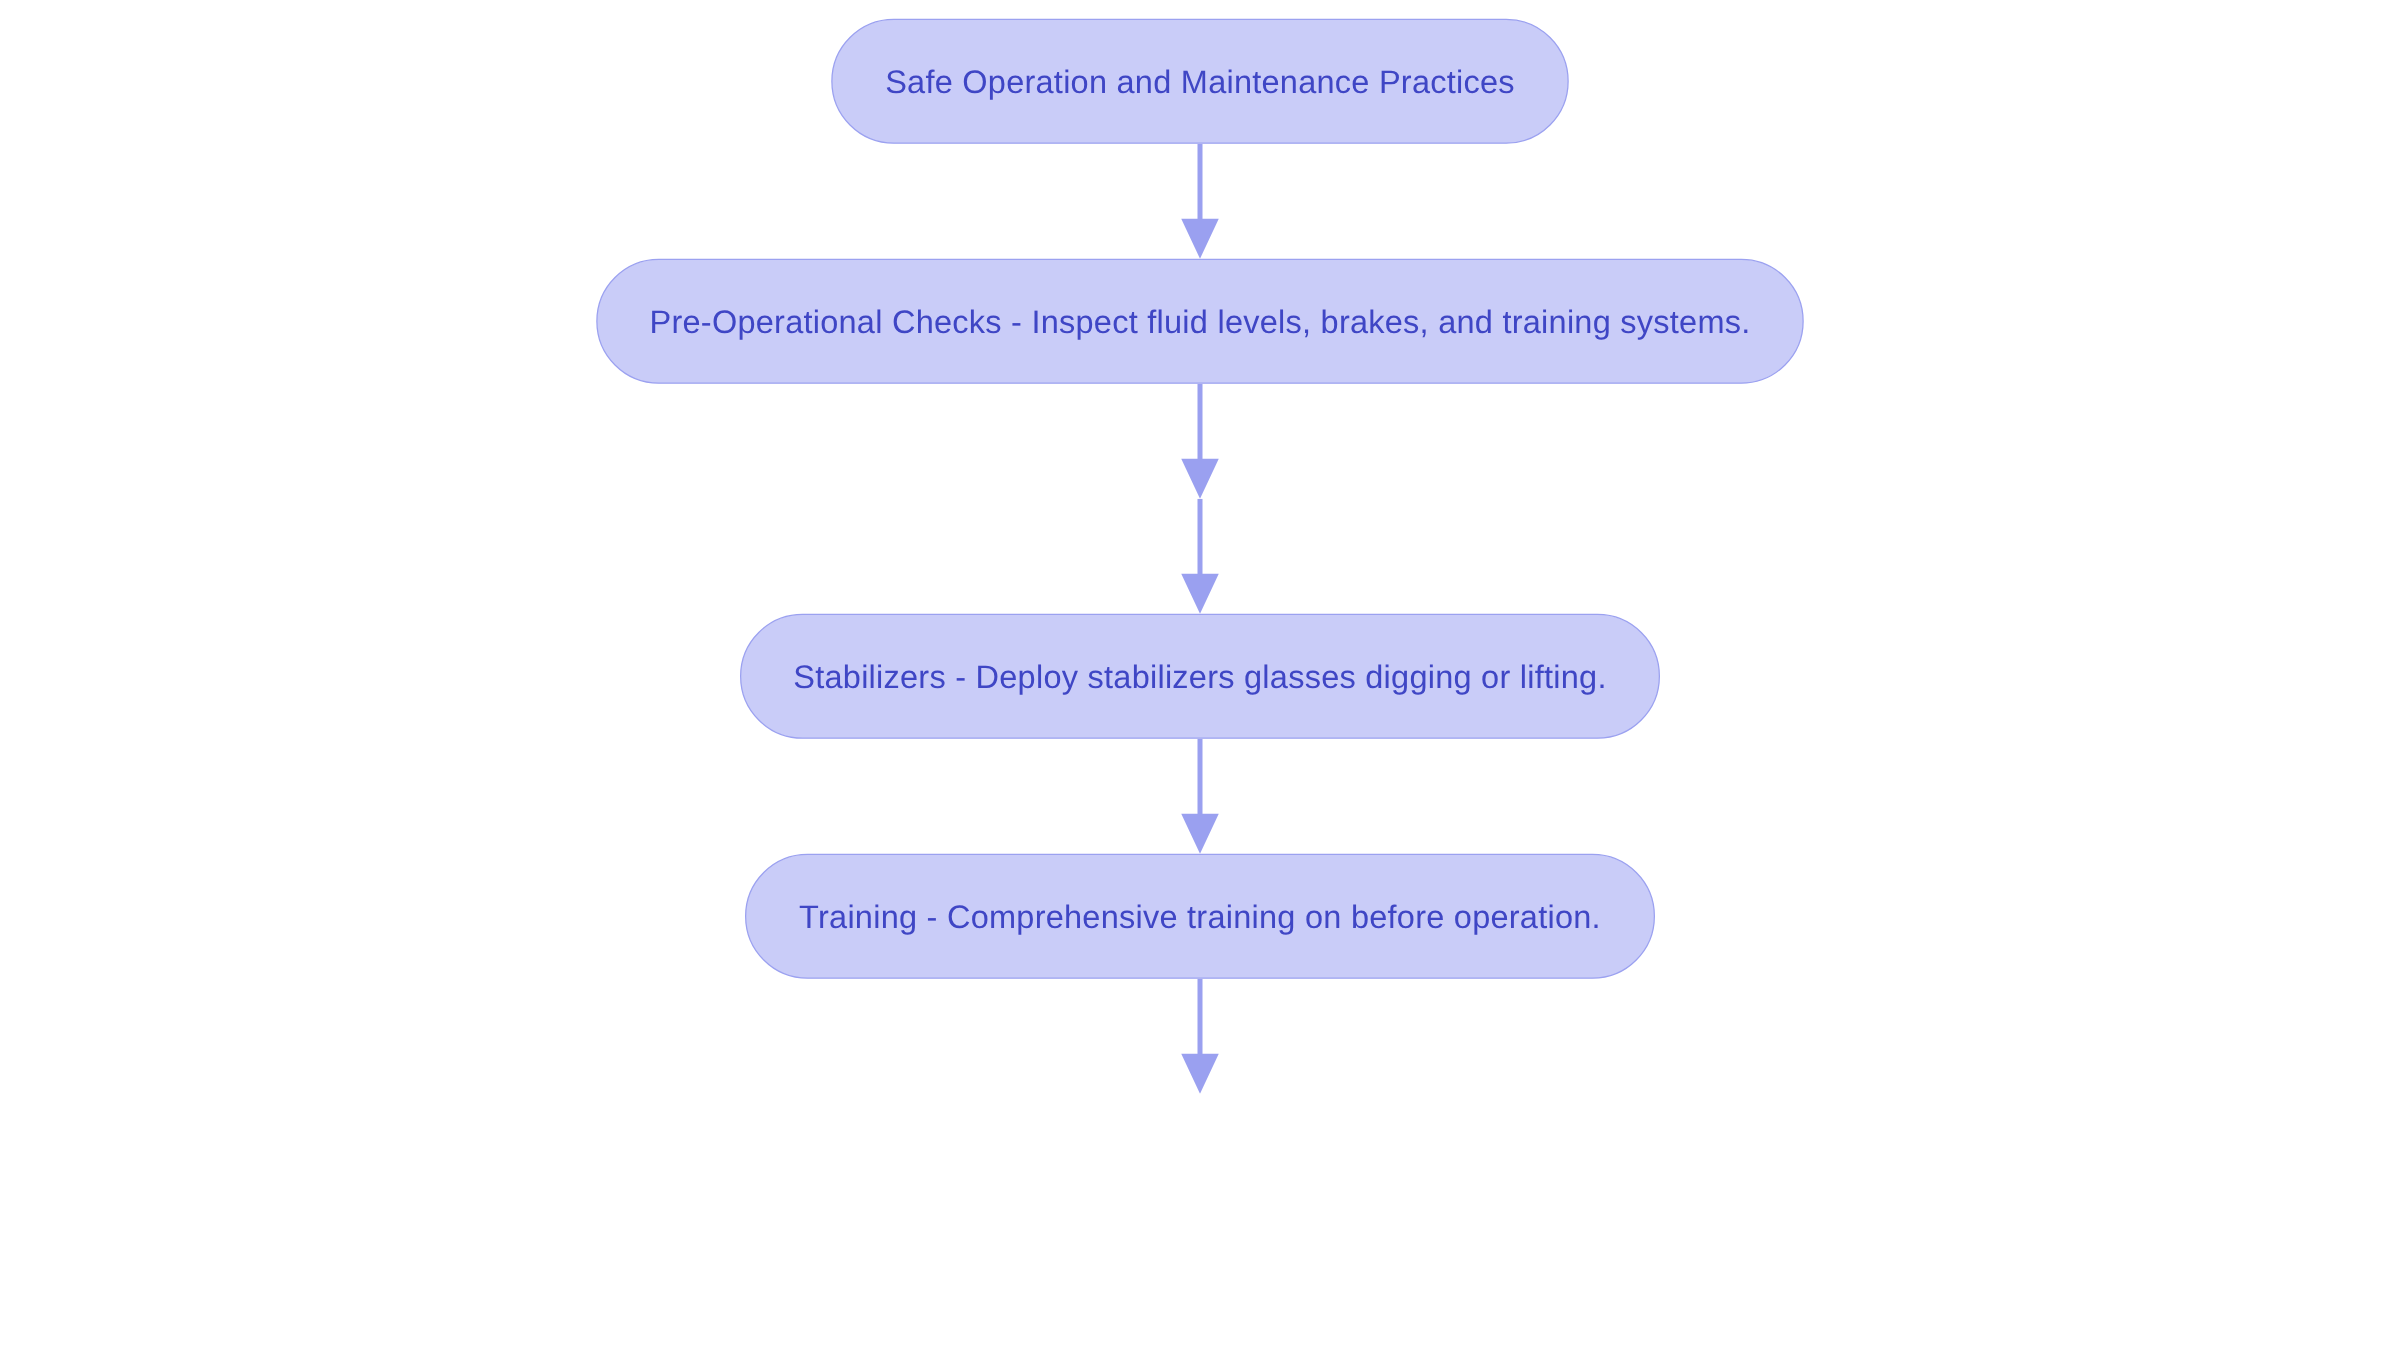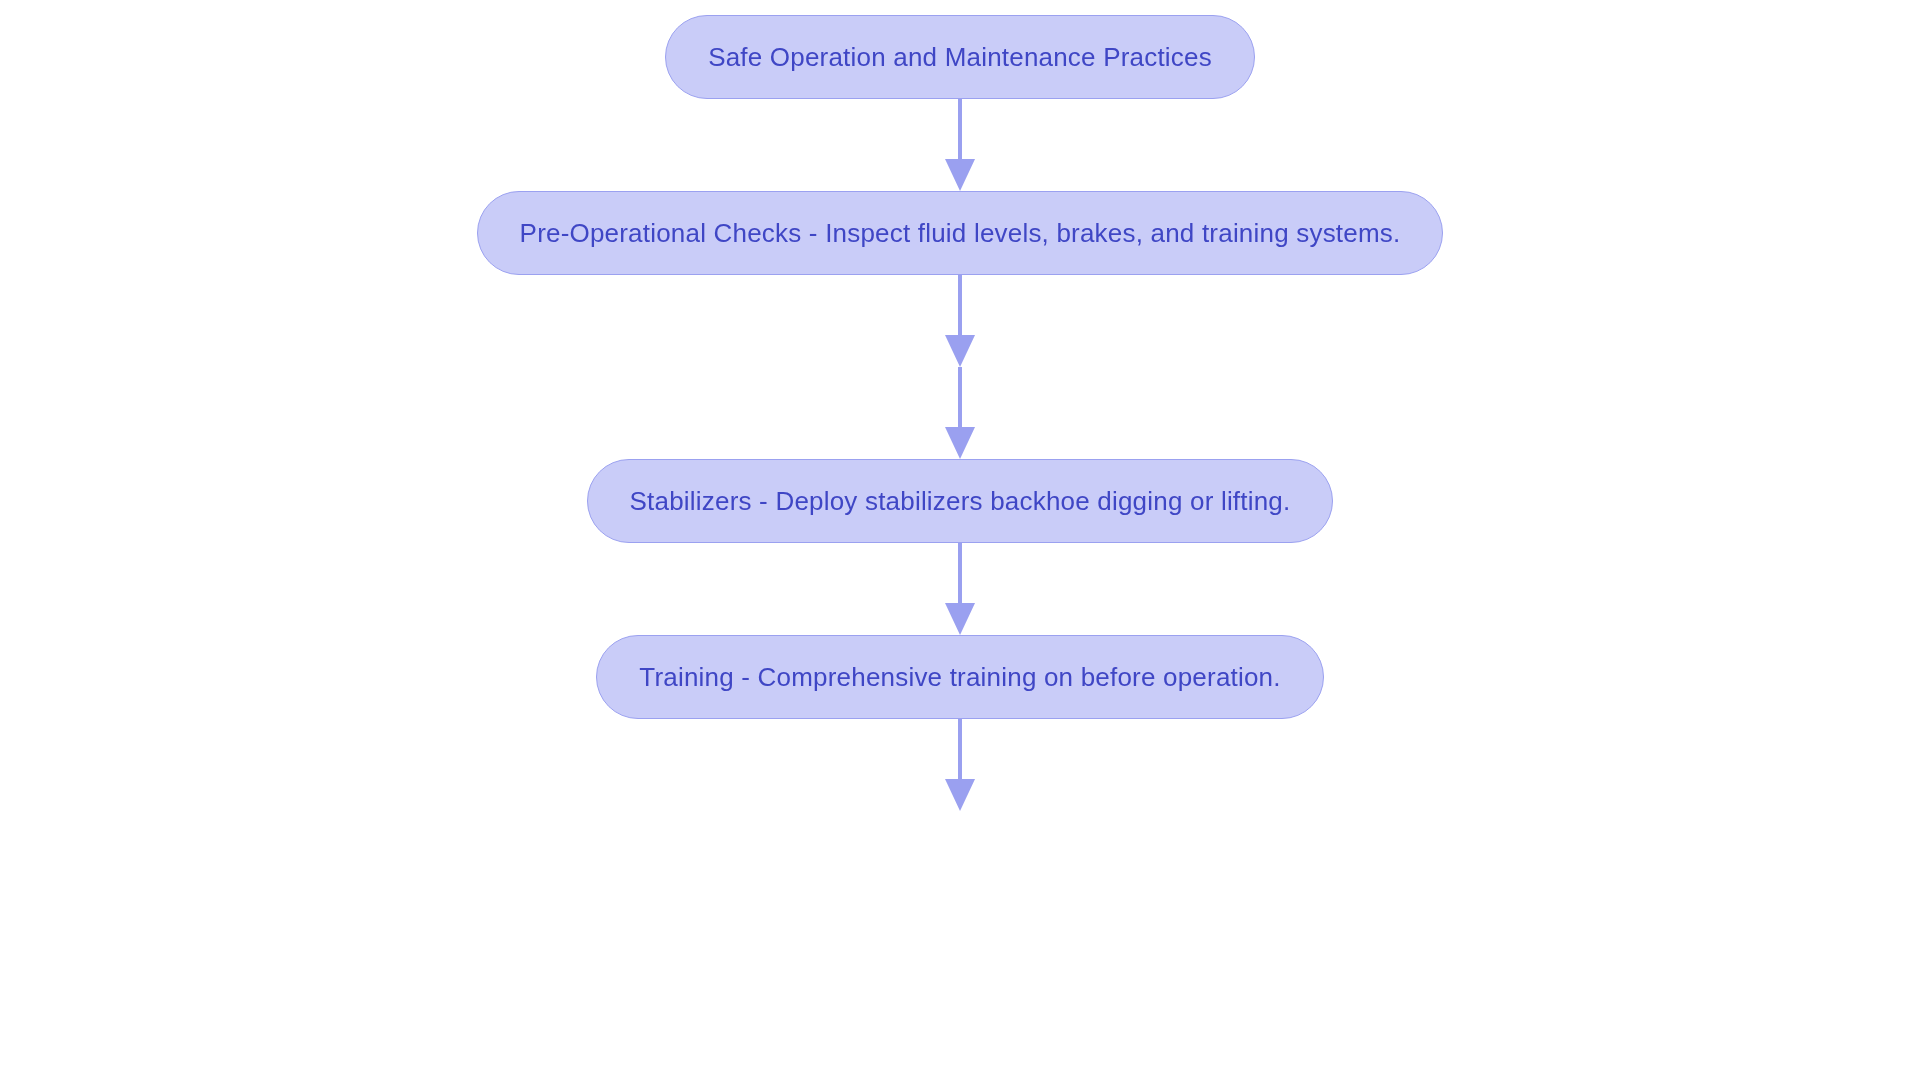--- a/index.html
+++ b/index.html
@@ -14,21 +14,21 @@
     height: 1083px;
     background: #ffffff;
     overflow: hidden;
     display: flex;
     flex-direction: column;
     align-items: center;
     padding-top: 15px;
     box-sizing: border-box;
   }
   .flow-node {
-    height: 84px;
+    height: 100px;
     border-radius: 50px;
     border: 1.5px solid var(--node-border, #9ba1f0);
     background: var(--node-fill, #c9ccf8);
     color: var(--node-text, #3f46c5);
     display: flex;
     align-items: center;
     justify-content: center;
     padding: 0 42px;
     box-sizing: border-box;
     font-size: 26px;
@@ -67,21 +67,21 @@
     <polygon points="5,60 35,60 20,92" fill="#9aa0f0"></polygon>
   </svg>
 
 
   <svg class="flow-arrow" viewBox="0 0 40 92" xmlns="http://www.w3.org/2000/svg">
     <line x1="20" y1="0" x2="20" y2="64" stroke-width="4" stroke="#9aa0f0"></line>
     <polygon points="5,60 35,60 20,92" fill="#9aa0f0"></polygon>
   </svg>
 
   <div class="flow-node">
-    <span>Stabilizers - Deploy stabilizers backhoe digging or lifting.</span>
+    <span>Stabilizers - Deploy stabilizers glasses digging or lifting.</span>
   </div>
 
   <svg class="flow-arrow" viewBox="0 0 40 92" xmlns="http://www.w3.org/2000/svg">
     <line x1="20" y1="0" x2="20" y2="64" stroke-width="4" stroke="#9aa0f0"></line>
     <polygon points="5,60 35,60 20,92" fill="#9aa0f0"></polygon>
   </svg>
 
   <div class="flow-node">
     <span>Training - Comprehensive training on before operation.</span>
   </div>

